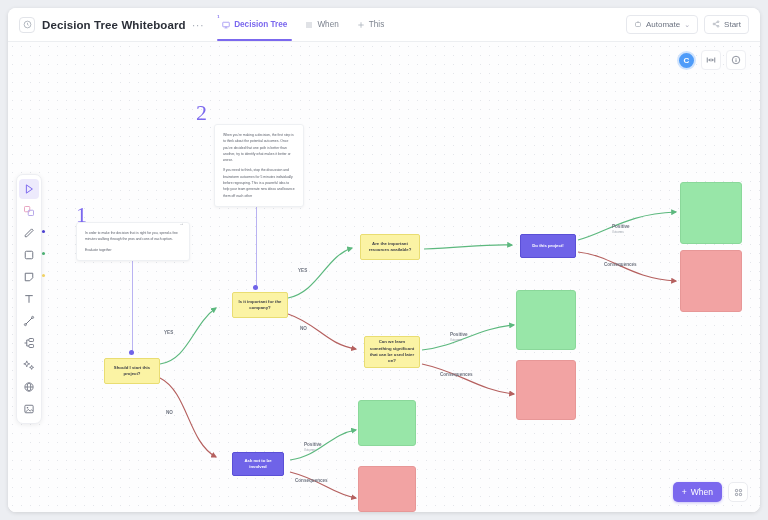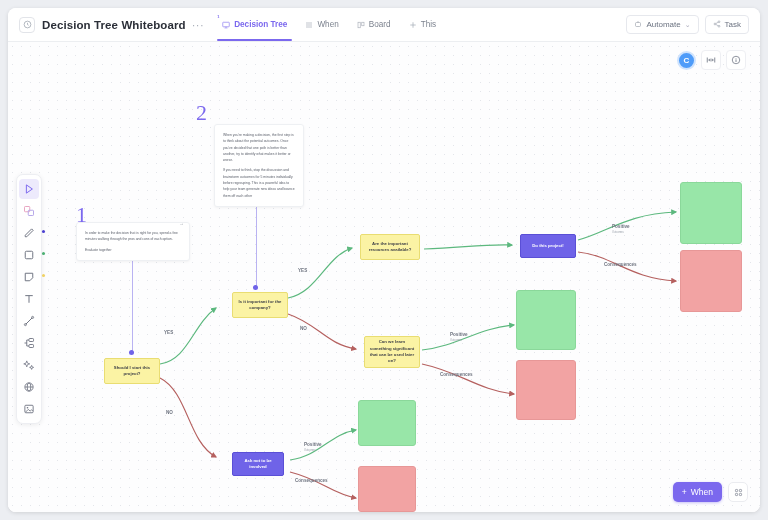--- a/index.html
+++ b/index.html
@@ -253,29 +253,20 @@
         <span class="tglyph">
           <svg viewBox="0 0 16 16" width="8" height="8">
               <path d="M2 4h12M2 8h12M2 12h12" stroke="#9aa0ac" stroke-width="1.4"></path>
             </svg>
         </span>
         <span>When</span>
       </div>
       <div class="tab">
         <span class="tglyph">
           <svg viewBox="0 0 16 16" width="8" height="8">
-              <rect x="2" y="2.5" width="4.5" height="11" fill="none" stroke="#9aa0ac" stroke-width="1.3"></rect>
-              <rect x="9.5" y="2.5" width="4.5" height="7" fill="none" stroke="#9aa0ac" stroke-width="1.3"></rect>
-            </svg>
-        </span>
-        <span>Board</span>
-      </div>
-      <div class="tab">
-        <span class="tglyph">
-          <svg viewBox="0 0 16 16" width="8" height="8">
               <path d="M8 2.5v11M2.5 8h11" stroke="#9aa0ac" stroke-width="1.5"></path>
             </svg>
         </span>
         <span>This</span>
       </div>
     </div>
 
     <div class="hdr-right">
       <div class="pill">
         <span>
@@ -289,21 +280,21 @@
       </div>
       <div class="pill">
         <span>
           <svg viewBox="0 0 16 16" width="8" height="8">
               <circle cx="12" cy="3.5" r="1.8" fill="none" stroke="#9aa0ac" stroke-width="1.3"></circle>
               <circle cx="4" cy="8" r="1.8" fill="none" stroke="#9aa0ac" stroke-width="1.3"></circle>
               <circle cx="12" cy="12.5" r="1.8" fill="none" stroke="#9aa0ac" stroke-width="1.3"></circle>
               <path d="M5.7 7.1 10.4 4.4M5.7 8.9l4.7 2.7" stroke="#9aa0ac" stroke-width="1.2"></path>
             </svg>
         </span>
-        <span>Task</span>
+        <span>Start</span>
       </div>
     </div>
   </div>
 
   <div class="body">
     <div class="canvas"></div>
 
     <svg class="links" viewBox="0 0 752 470">
       <defs>
         <marker id="agr" markerWidth="5" markerHeight="5" refX="4" refY="2.5" orient="auto">

